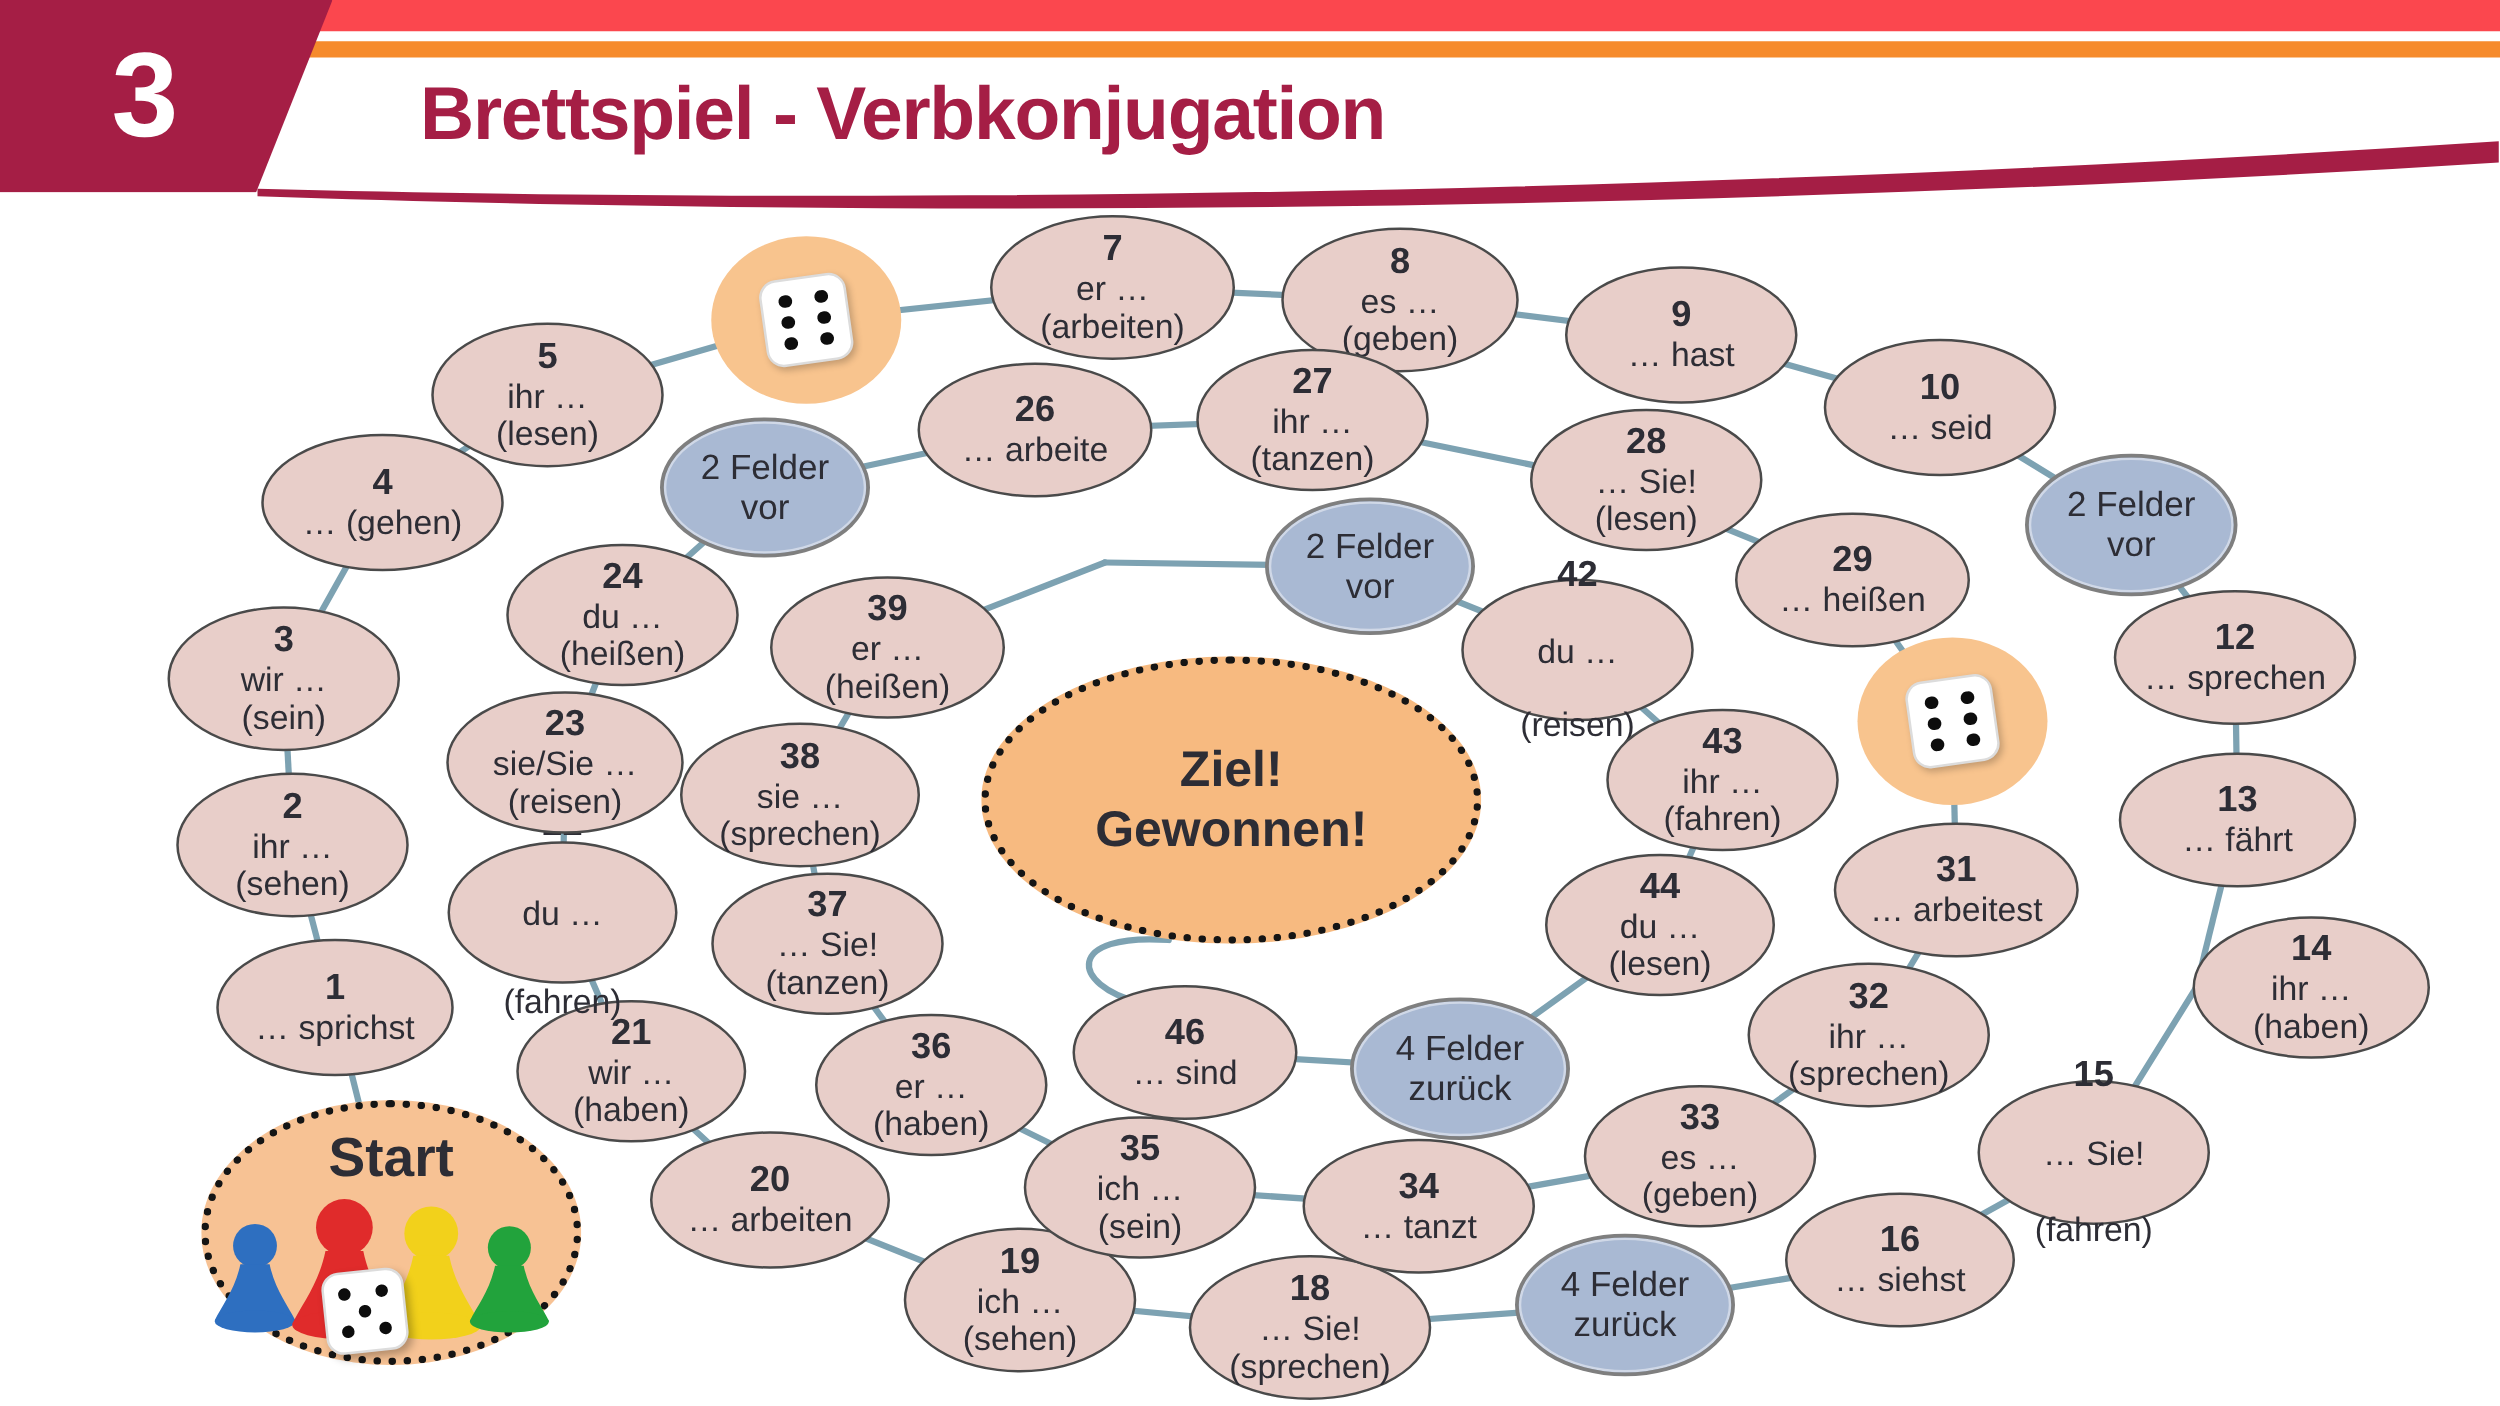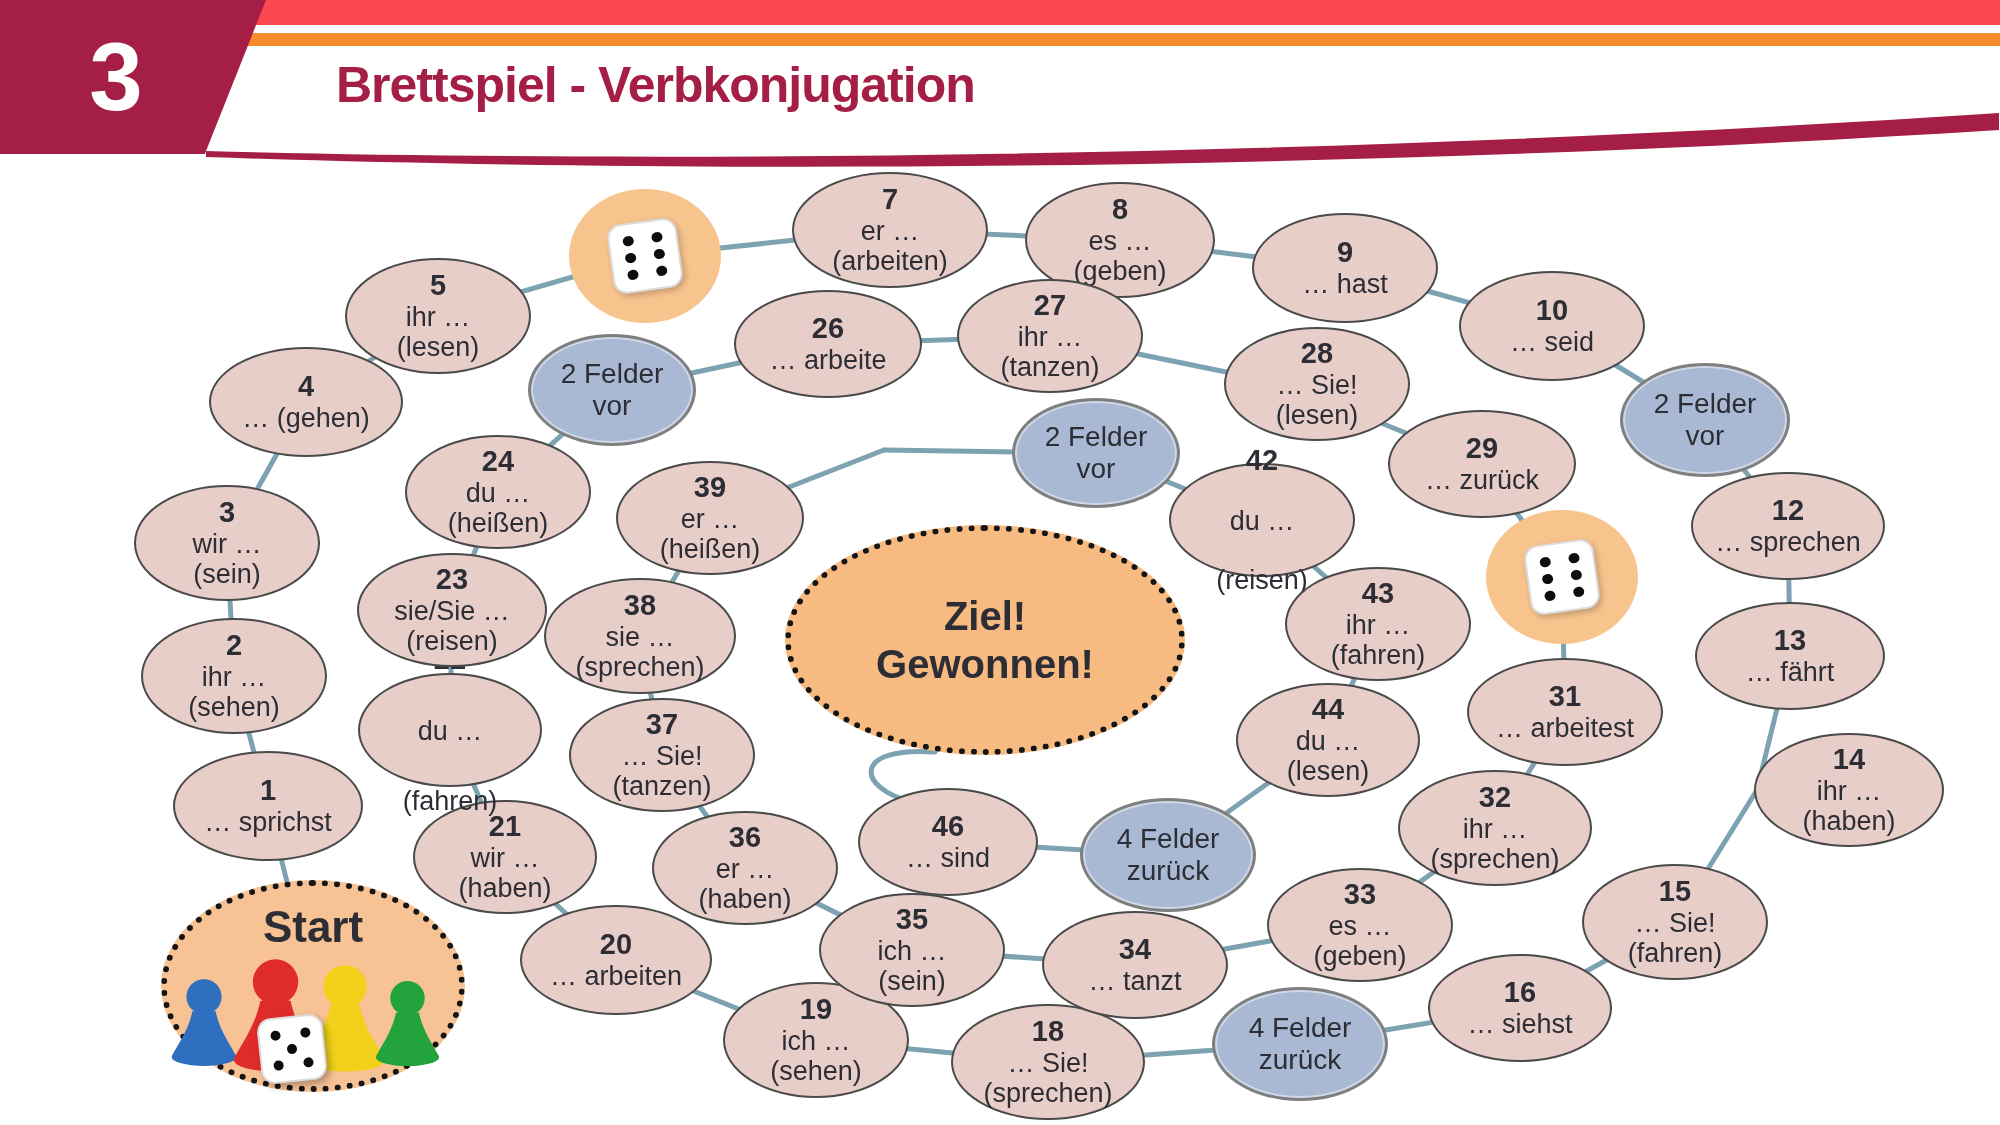--- a/index.html
+++ b/index.html
@@ -7,21 +7,21 @@
          font-family:"Liberation Sans","DejaVu Sans",sans-serif;}
 
   
   .bar-red{position:absolute;left:0;top:0;width:100%;height:25px;background:var(--bar-red,#fb474e);z-index:3;}
   .bar-orange{position:absolute;left:0;top:33px;width:100%;height:13px;background:var(--bar-orange,#f68b2c);z-index:3;}
   .swoosh{position:absolute;left:0;top:0;width:2000px;height:200px;z-index:4;pointer-events:none;}
   .tab{position:absolute;left:0;top:0;width:266px;height:154px;background:var(--crimson,#a51e45);
        clip-path:polygon(0 0,100% 0,77% 100%,0 100%);
        display:flex;align-items:center;justify-content:center;z-index:5;}
   .tab span{color:#ffffff;font-size:96px;font-weight:bold;padding-right:34px;line-height:1;}
-  .title{position:absolute;left:336px;top:56px;margin:0;font-size:50px;font-weight:bold;
+  .title{position:absolute;left:336px;top:56px;margin:0;font-size:60px;font-weight:bold;
          color:var(--crimson,#a51e45);z-index:5;letter-spacing:-1px;}
 
   
   #connector-svg{position:absolute;left:0;top:0;width:2000px;height:1125px;z-index:1;}
   #board{position:absolute;left:0;top:0;width:2000px;height:1125px;z-index:2;}
   .node{position:absolute;border-radius:50%;display:flex;flex-direction:column;align-items:center;
         justify-content:center;text-align:center;line-height:1.13;color:var(--text,#2d2d35);box-sizing:border-box;}
   .task{background:var(--task-fill,#e8cec9);border:2px solid var(--task-border,#4a4a4a);}
   .bonus,.penalty{background:var(--bonus-fill,#a9b9d3);border:3px solid var(--bonus-border,#808080);
         box-shadow:inset 0 0 0 2px rgba(255,255,255,.45);}
@@ -210,21 +210,21 @@
       </div>
       <div class="node task" style="left: 1695px; top: 602px; width: 190px; height: 108px; justify-content: center;">
         <span class="num">13</span>
         <span class="txt">… fährt</span>
       </div>
       <div class="node task" style="left: 1754px; top: 733px; width: 190px; height: 114px;">
         <span class="num">14</span>
         <span class="txt">ihr …</span>
         <span class="txt">(haben)</span>
       </div>
-      <div class="node task" style="left: 1582px; top: 864px; width: 186px; height: 116px;">
+      <div class="node task" style="left: 1582px; top: 864px; width: 186px; height: 116px; gap: 31px;">
         <span class="num">15</span>
         <span class="txt">… Sie!</span>
         <span class="txt">(fahren)</span>
       </div>
       <div class="node task" style="left: 1428px; top: 954px; width: 184px; height: 108px;">
         <span class="num">16</span>
         <span class="txt">… siehst</span>
       </div>
       <div class="node penalty" style="left: 1212px; top: 987px; width: 176px; height: 114px;">
         <span class="txt">4 Felder</span>
@@ -277,21 +277,21 @@
         <span class="txt">ihr …</span>
         <span class="txt">(tanzen)</span>
       </div>
       <div class="node task" style="left: 1224px; top: 327px; width: 186px; height: 114px; text-align: center;">
         <span class="num">28</span>
         <span class="txt">… Sie!</span>
         <span class="txt">(lesen)</span>
       </div>
       <div class="node task" style="left: 1388px; top: 410px; width: 188px; height: 108px;">
         <span class="num">29</span>
-        <span class="txt">… zurück</span>
+        <span class="txt">… heißen</span>
       </div>
       <div class="node dicefield" style="left: 1486px; top: 510px; width: 152px; height: 134px;">
         <div class="die" style="width: 66px; height: 66px; transform: rotate(-8deg);">
           <div class="pip" style="width: 10.56px; height: 10.56px; left: 13.2px; top: 10.56px;"></div>
           <div class="pip" style="width: 10.56px; height: 10.56px; left: 13.2px; top: 27.72px;"></div>
           <div class="pip" style="width: 10.56px; height: 10.56px; left: 13.2px; top: 44.88px;"></div>
           <div class="pip" style="width: 10.56px; height: 10.56px; left: 42.24px; top: 10.56px;"></div>
           <div class="pip" style="width: 10.56px; height: 10.56px; left: 42.24px; top: 27.72px;"></div>
           <div class="pip" style="width: 10.56px; height: 10.56px; left: 42.24px; top: 44.88px;"></div>
         </div>

